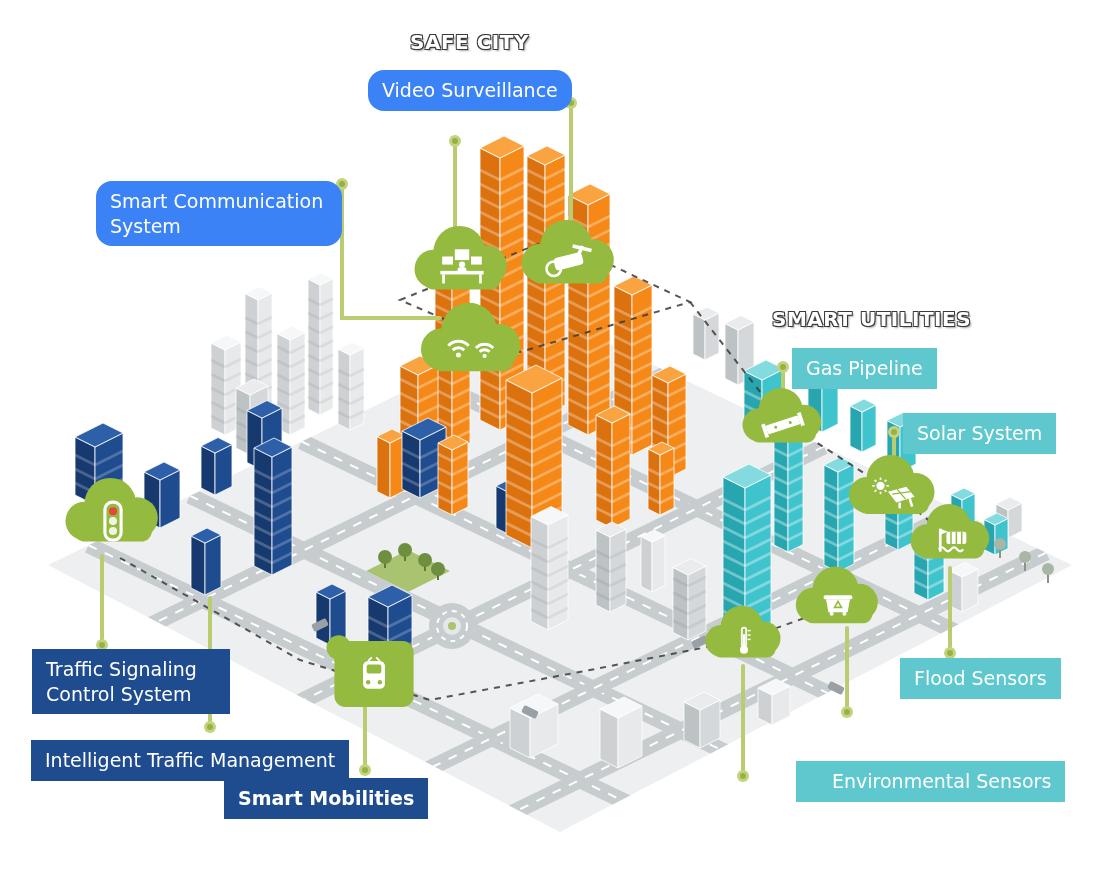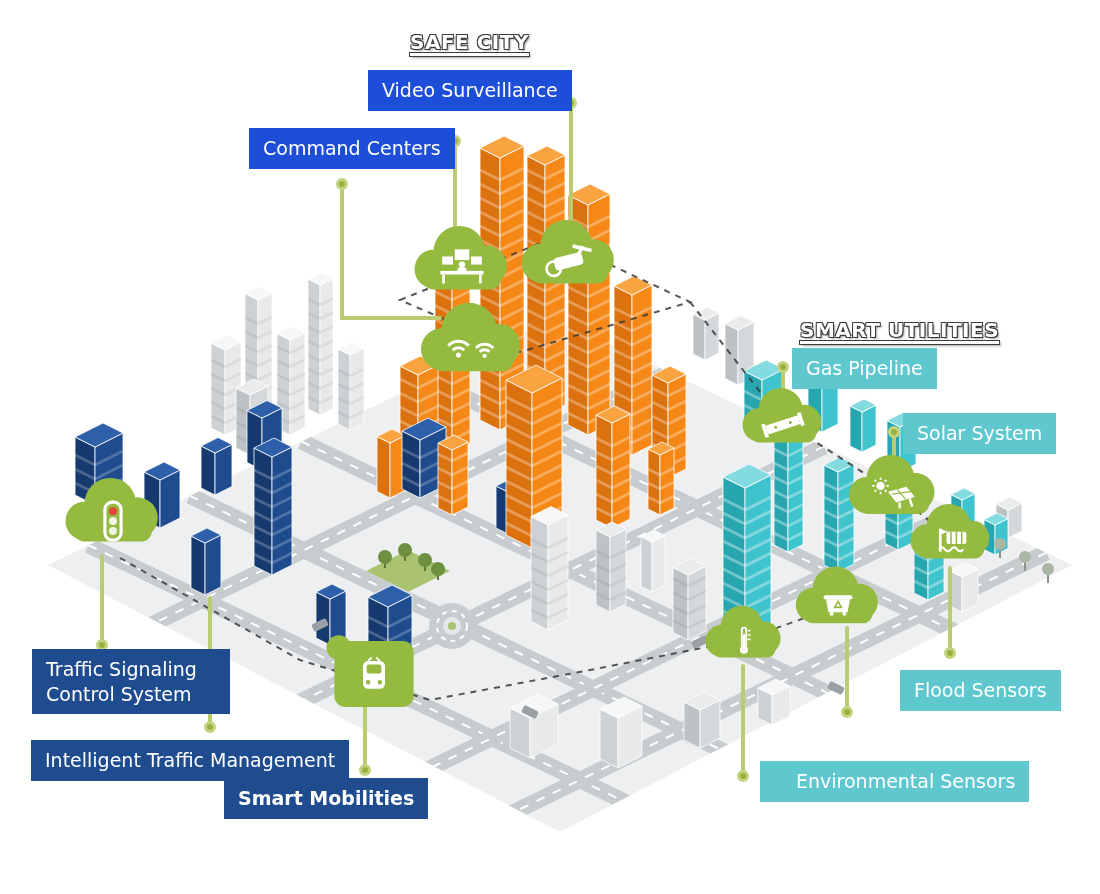--- a/index.html
+++ b/index.html
@@ -1,37 +1,37 @@
 <!DOCTYPE html>
 <html><head>
 <meta charset="utf-8">
 <style>
   html,body{margin:0;padding:0;background:#fff;}
   #stage{position:relative;width:1100px;height:894px;background:#fff;overflow:hidden;
          font-family:"DejaVu Sans","Liberation Sans",sans-serif;}
   #city{position:absolute;left:0;top:0;}
   .hdr{position:absolute;color:#fff;font-weight:bold;font-size:20px;letter-spacing:.5px;
-       white-space:nowrap;text-decoration:underline;text-decoration-thickness:3px;text-underline-offset:4px;
+       white-space:nowrap;text-decoration-thickness:3px;text-underline-offset:4px;
        text-shadow:-1px -1px 0 #3a3a3a,1px -1px 0 #3a3a3a,-1px 1px 0 #3a3a3a,1px 1px 0 #3a3a3a,2px 2px 2px rgba(0,0,0,.35);}
   .tag{position:absolute;color:#fff;font-size:19px;line-height:1.3;padding:8px 14px;white-space:nowrap;}
   .tag.wrap{white-space:normal;}
-  .orange{background:#1d4ed8;}
+  .orange{background:#3b82f6;border-radius:16px;}
   .teal{background:#5FC8CE;}
   .navy{background:#1F4C8F;}
   #hdr-safe{left:410px;top:30px;}
-  #hdr-util{left:772px;top:318px;margin-left:28px;}
+  #hdr-util{left:772px;top:307px;}
   #hdr-its{left:58px;top:836px;}
   #lbl-vs{left:368px;top:70px;}
   #lbl-cc{left:249px;top:128px;}
   #lbl-scs{left:96px;top:181px;width:218px;}
   #lbl-gp{left:792px;top:348px;}
   #lbl-ss{left:903px;top:413px;}
-  #lbl-fs{left:900px;top:658px;margin-top:12px;}
+  #lbl-fs{left:900px;top:658px;}
   #lbl-cb{left:835px;top:718px;}
-  #lbl-es{left:760px;top:761px;padding-left:36px;}
+  #lbl-es{left:796px;top:761px;padding-left:36px;}
   #lbl-tscs{left:32px;top:649px;width:170px;}
   #lbl-itm{left:31px;top:740px;}
   #lbl-sm{left:224px;top:778px;font-weight:bold;}
 </style>
 </head>
 <body>
 
 <div id="stage">
   <svg id="city" width="1100" height="894" viewBox="0 0 1100 894">
       <g>
@@ -963,21 +963,21 @@
           <line x1="5" y1="-8" x2="9" y2="-8" stroke="#fff" stroke-width="2"></line>
           <line x1="5" y1="-2" x2="9" y2="-2" stroke="#fff" stroke-width="2"></line>
         </g>
       </g>
     </svg>
 
   <div class="hdr" id="hdr-safe">SAFE CITY</div>
   <div class="hdr" id="hdr-util">SMART UTILITIES</div>
 
   <div class="tag orange" id="lbl-vs">Video Surveillance</div>
-  <div class="tag orange" id="lbl-cc">Command Centers</div>
+  <div class="tag orange wrap" id="lbl-scs">Smart Communication System</div>
 
   <div class="tag teal" id="lbl-gp">Gas Pipeline</div>
   <div class="tag teal" id="lbl-ss">Solar System</div>
   <div class="tag teal" id="lbl-fs">Flood Sensors</div>
   <div class="tag teal" id="lbl-es">Environmental Sensors</div>
 
   <div class="tag navy wrap" id="lbl-tscs">Traffic Signaling Control System</div>
   <div class="tag navy" id="lbl-itm">Intelligent Traffic Management</div>
   <div class="tag navy" id="lbl-sm">Smart Mobilities</div>
 </div>

